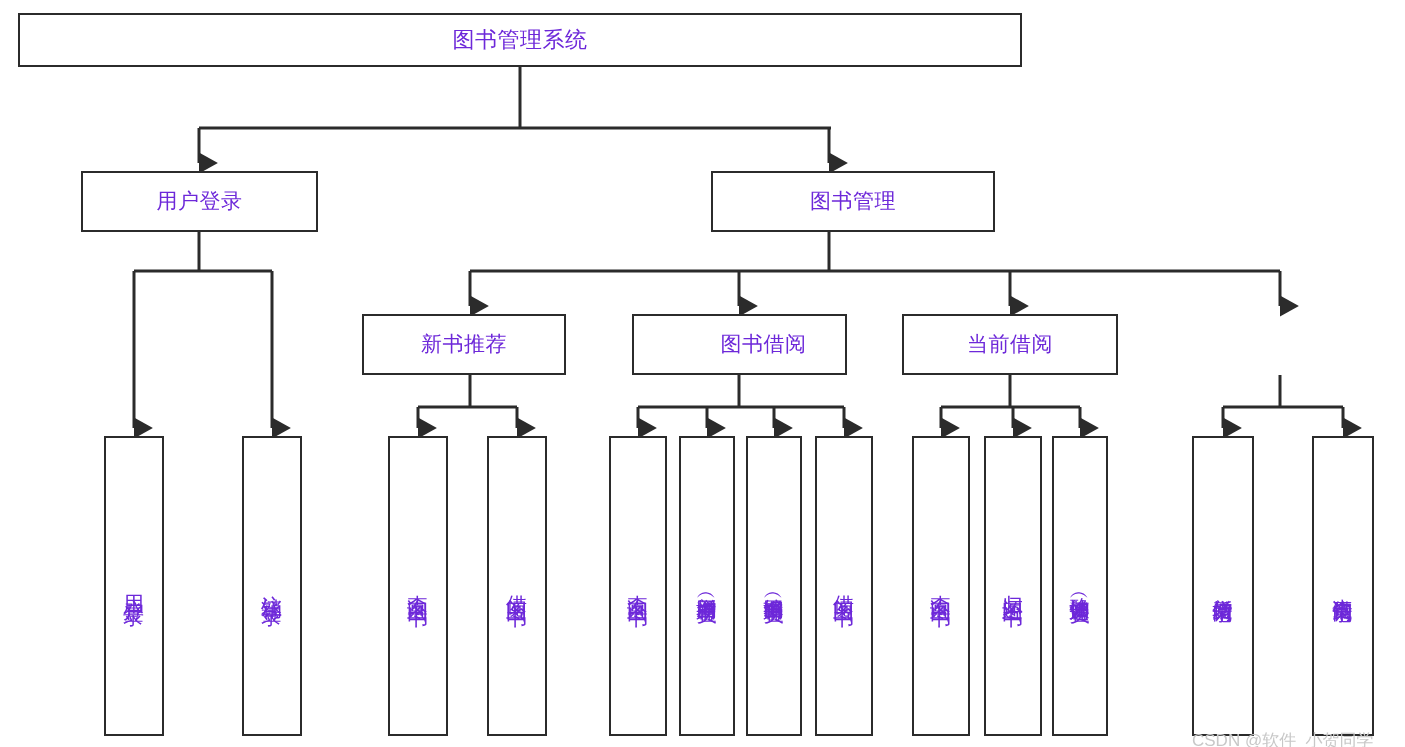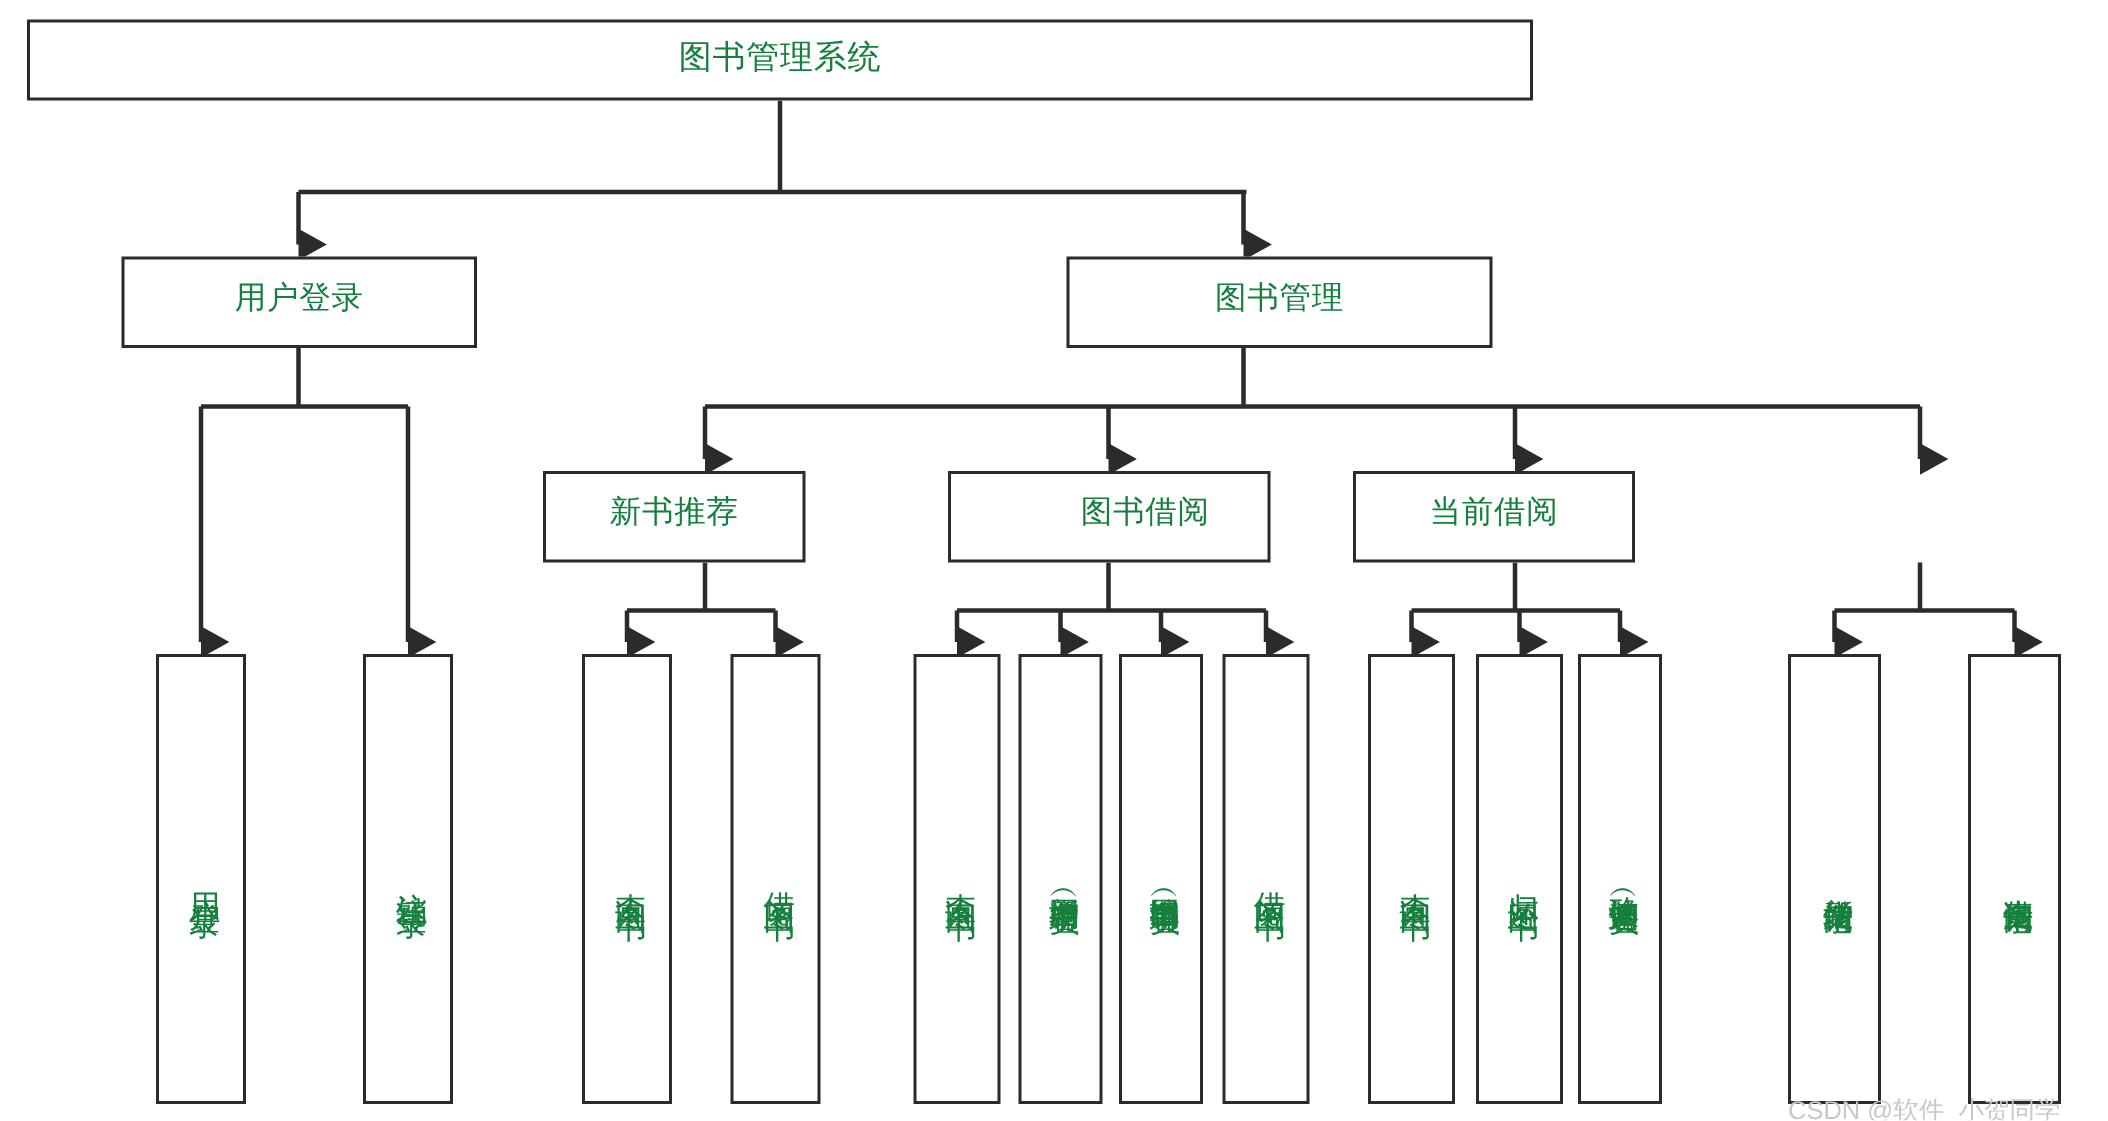--- a/index.html
+++ b/index.html
@@ -27,23 +27,22 @@
     pointer-events: none;
   }
   .node {
     position: absolute;
     box-sizing: border-box;
     border: 2px solid #2b2b2b;
     background: #ffffff;
     display: flex;
     align-items: center;
     justify-content: center;
-    color: #15803d;
+    color: #6d28d9;
     z-index: 2;
-    font-family: Liberation Mono, monospace;
   }
   .node .label {
     display: block;
     text-align: center;
     line-height: 1.08;
     letter-spacing: 0.5px;
   }
   
   .node.horiz .label {
     writing-mode: horizontal-tb;
@@ -139,27 +138,27 @@
     <span class="label">图书管理系统</span>
   </div>
 
   <div class="node horiz" style="left:81px; top:171px; width:237px; height:61px;">
     <span class="label">用户登录</span>
   </div>
   <div class="node horiz" style="left:711px; top:171px; width:284px; height:61px;">
     <span class="label">图书管理</span>
   </div>
 
-  <div class="node horiz" style="left:362px; top:314px; width:175px; height:61px;">
+  <div class="node horiz" style="left:362px; top:314px; width:204px; height:61px;">
     <span class="label">新书推荐</span>
   </div>
   <div class="node horiz" style="left:632px; top:314px; width:215px; height:61px;padding-left:48px;">
     <span class="label">图书借阅</span>
   </div>
-  <div class="node horiz" style="left:902px; top:314px; width:188px; height:61px;">
+  <div class="node horiz" style="left:902px; top:314px; width:216px; height:61px;">
     <span class="label">当前借阅</span>
   </div>
 
   <div class="node vert" style="left:104px; top:436px; width:60px; height:300px;">
     <span class="label">用户登录</span>
   </div>
   <div class="node vert" style="left:242px; top:436px; width:60px; height:300px;">
     <span class="label">注销登录</span>
   </div>
   <div class="node vert" style="left:388px; top:436px; width:60px; height:300px;">

